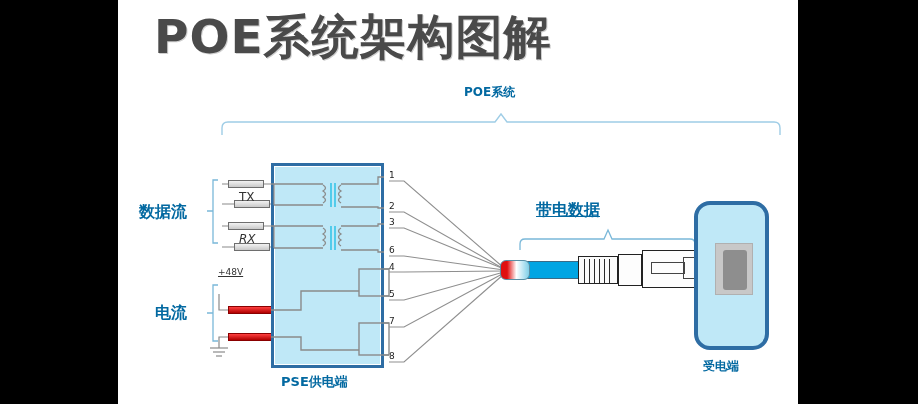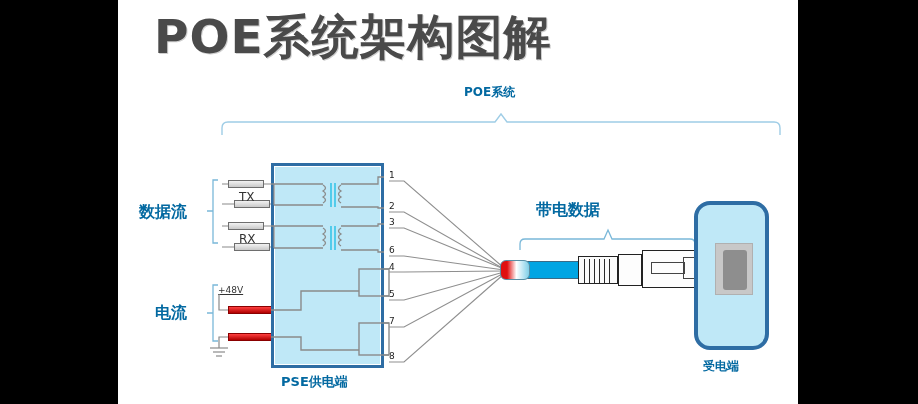--- a/index.html
+++ b/index.html
@@ -253,23 +253,23 @@
         <line x1="104" y1="247" x2="153" y2="247"></line>
       </g>
     </svg>
 
     <div class="chip" style="left:110px; top:180px;"></div>
     <div class="chip" style="left:116px; top:200px;"></div>
     <div class="chip" style="left:110px; top:222px;"></div>
     <div class="chip" style="left:116px; top:243px;"></div>
 
     <div class="tiny" style="left:121px; top:190px;">TX</div>
-    <div class="tiny" style="left:121px; top:232px;">RX</div>
-
-    <div class="tiny" style="left:100px; top:285px; font-size:9px;text-decoration:underline;">+48V</div>
+    <div class="tiny" style="left:121px; top:232px;font-style:italic;">RX</div>
+
+    <div class="tiny" style="left:100px; top:267px; font-size:9px;text-decoration:underline;">+48V</div>
 
     <svg width="680" height="404">
       <g stroke="#8a8a8a" stroke-width="1.2" fill="none">
 
         <path d="M101,294 L101,310 L110,310"></path>
 
         <path d="M110,337 L101,337 L101,348"></path>
       </g>
 
       <g stroke="#8a8a8a" stroke-width="1.2" fill="none">
@@ -360,21 +360,21 @@
         <path d="M271,256 L286,256 L386,270"></path>
         <path d="M271,272 L286,272 L386,271"></path>
         <path d="M271,300 L286,300 L386,272"></path>
         <path d="M271,327 L286,327 L386,273"></path>
         <path d="M271,362 L286,362 L386,274"></path>
       </g>
     </svg>
 
     <div class="cjk-label" style="left:163px; top:373px; font-size:13px;text-align:right;">PSE供电端</div>
 
-    <div class="cjk-label" style="left:418px; top:200px; font-size:16px;">带电数据</div>
+    <div class="cjk-label" style="left:418px; top:200px; font-size:16px;text-decoration:underline;">带电数据</div>
 
     <div id="cable"></div>
     <div id="cable-tip"></div>
 
     <div id="strain">
       <div class="rib" style="left:5px;"></div>
       <div class="rib" style="left:10px;"></div>
       <div class="rib" style="left:15px;"></div>
       <div class="rib" style="left:20px;"></div>
       <div class="rib" style="left:25px;"></div>

